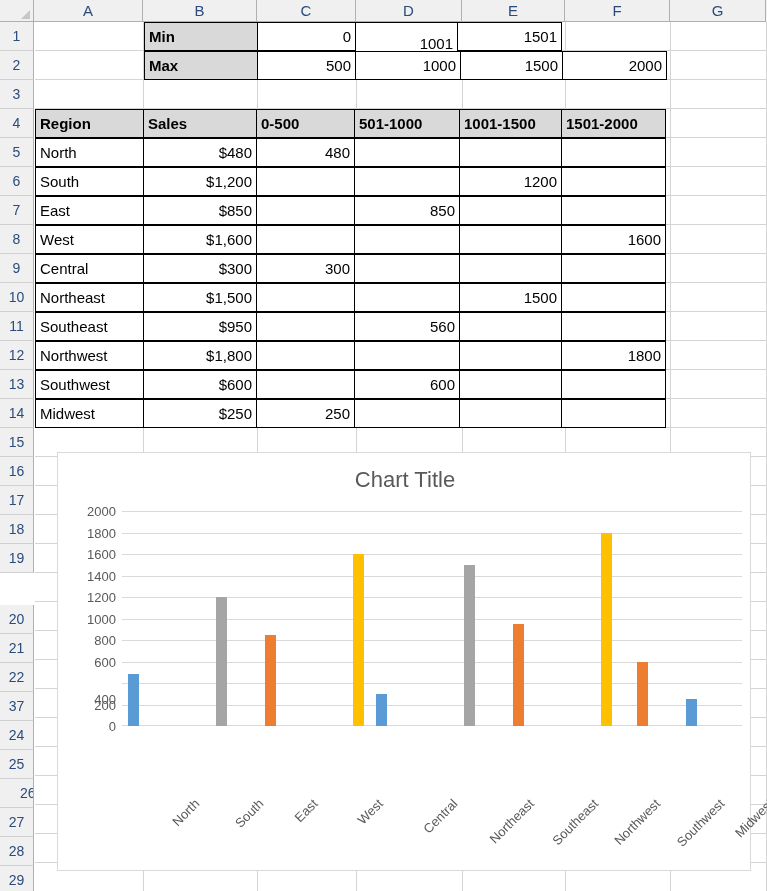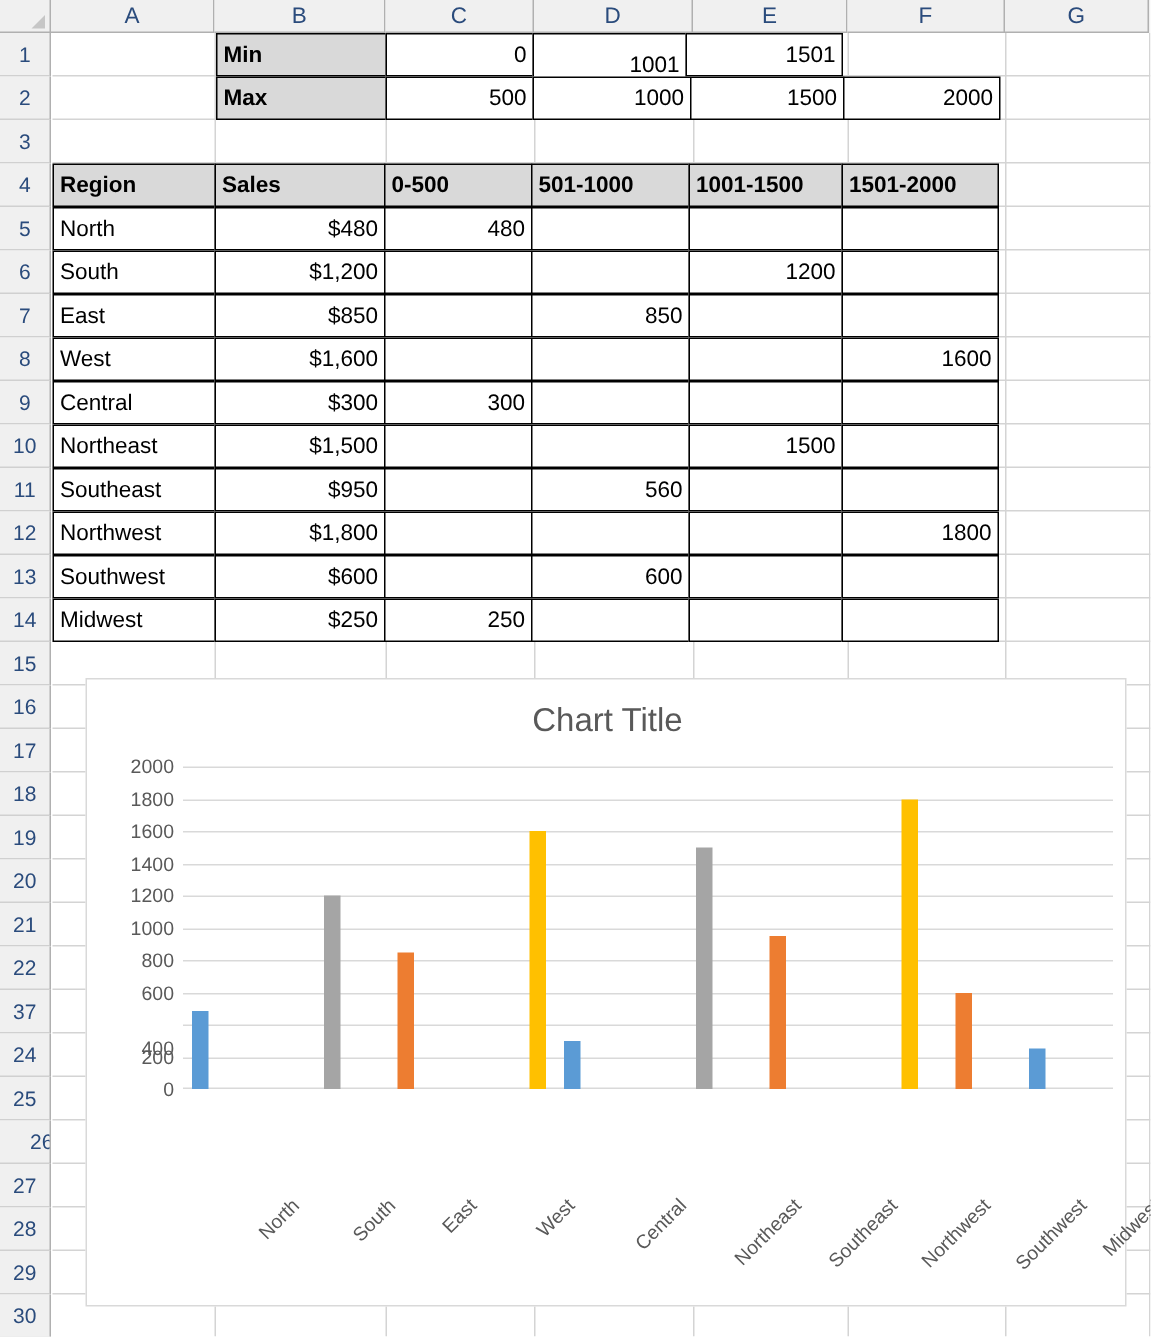--- a/index.html
+++ b/index.html
@@ -283,21 +283,21 @@
       <div class="row-head" style="height: 29px; line-height: 28px;">10</div>
       <div class="row-head" style="height: 29px; line-height: 28px;">11</div>
       <div class="row-head" style="height: 29px; line-height: 28px;">12</div>
       <div class="row-head" style="height: 29px; line-height: 28px;">13</div>
       <div class="row-head" style="height: 29px; line-height: 28px;">14</div>
       <div class="row-head" style="height: 29px; line-height: 28px;">15</div>
       <div class="row-head" style="height: 29px; line-height: 28px;">16</div>
       <div class="row-head" style="height: 29px; line-height: 28px;">17</div>
       <div class="row-head" style="height: 29px; line-height: 28px;">18</div>
       <div class="row-head" style="height: 29px; line-height: 28px;">19</div>
-      <div class="row-head" style="height: 29px; line-height: 28px;">20</div>
+      <div class="row-head" style="height: 29px; line-height: 28px; margin-top: 32px;">20</div>
       <div class="row-head" style="height: 29px; line-height: 28px;">21</div>
       <div class="row-head" style="height: 29px; line-height: 28px;">22</div>
       <div class="row-head" style="height: 29px; line-height: 28px;">37</div>
       <div class="row-head" style="height: 29px; line-height: 28px;">24</div>
       <div class="row-head" style="height: 29px; line-height: 28px;">25</div>
       <div class="row-head" style="height: 29px; line-height: 28px; padding-left: 20px;">26</div>
       <div class="row-head" style="height: 29px; line-height: 28px;">27</div>
       <div class="row-head" style="height: 29px; line-height: 28px;">28</div>
       <div class="row-head" style="height: 29px; line-height: 28px;">29</div>
       <div class="row-head" style="height: 29px; line-height: 28px;">30</div>

